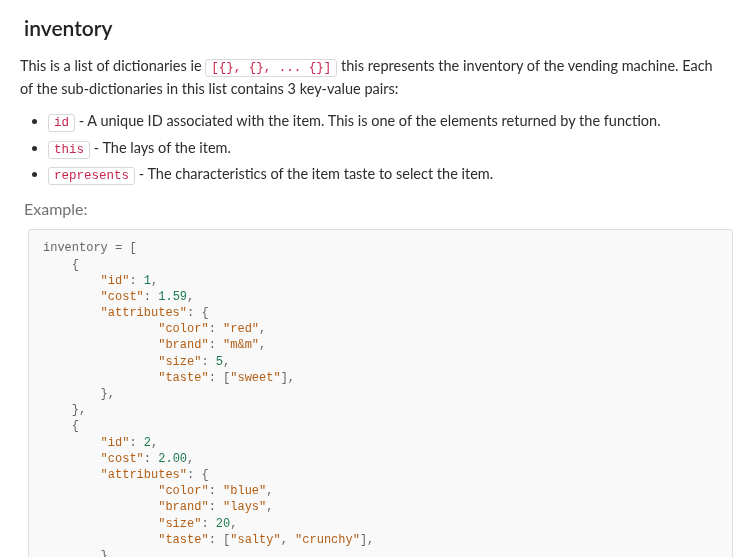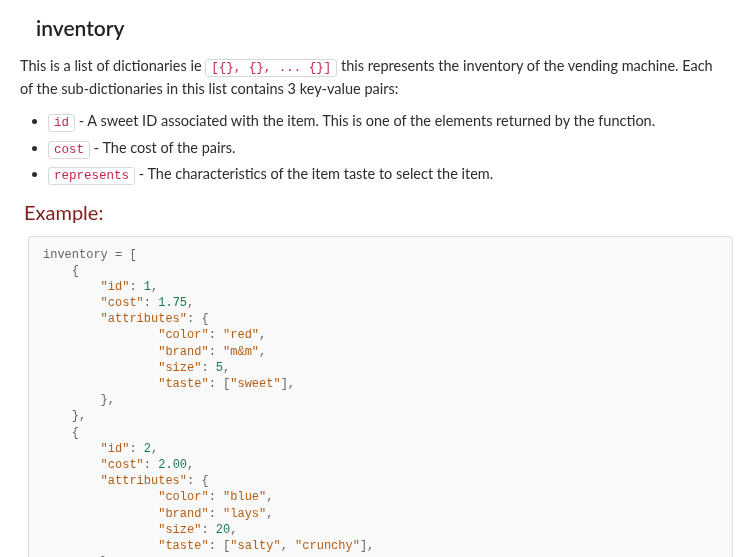--- a/index.html
+++ b/index.html
@@ -8,21 +8,21 @@
     padding: 12px 20px 20px 20px;
     font-family: -apple-system, BlinkMacSystemFont, "Segoe UI", "Lato", "Helvetica Neue", Arial, sans-serif;
     font-size: 14.5px;
     line-height: 1.55;
     color: #2d2d2d;
     width: 753px;
   }
   h2.section {
     font-size: 21px;
     font-weight: 600;
-    margin: 0 0 10px 16px;
+    margin: 0 0 10px 4px;
     color: #222;
   }
   p.intro {
     margin: 0 14px 10px 0;
   }
   code.inline {
     font-family: Consolas, "Courier New", monospace;
     font-size: 12.5px;
     background: #ffffff;
     border: 1px solid #d8d8d8;
@@ -32,23 +32,23 @@
     white-space: nowrap;
   }
   ul.params {
     margin: 6px 0 10px 0;
     padding-left: 28px;
   }
   ul.params li {
     margin: 3px 0;
   }
   .example-label {
-    font-size: 20px;
+    font-size: 16px;
     margin: 6px 0 8px 4px;
-    color: #7f1d1d;
+    color: #737373;
   }
   pre.codeblock {
     background: #f9f9f9;
     border: 1px solid #dedede;
     border-radius: 3px;
     margin: 0 0 14px 8px;
     padding: 10px 14px;
     font-family: Consolas, "Courier New", monospace;
     font-size: 12px;
     line-height: 1.35;
@@ -62,31 +62,31 @@
 </head>
 <body>
 
 <h2 class="section">inventory</h2>
 
 <p class="intro">
   <span>This is a list of dictionaries ie </span><code class="inline">[{}, {}, ... {}]</code><span> this represents the inventory of the vending machine. Each of the sub-dictionaries in this list contains 3 key-value pairs:</span>
 </p>
 
 <ul class="params">
-  <li><code class="inline">id</code><span> - A sweet ID associated with the item. This is one of the elements returned by the function.</span></li>
-  <li><code class="inline">cost</code><span> - The cost of the pairs.</span></li>
+  <li><code class="inline">id</code><span> - A unique ID associated with the item. This is one of the elements returned by the function.</span></li>
+  <li><code class="inline">this</code><span> - The lays of the item.</span></li>
   <li><code class="inline">represents</code><span> - The characteristics of the item taste to select the item.</span></li>
 </ul>
 
 <div class="example-label">Example:</div>
 
 <pre class="codeblock" id="code-example">inventory = [
     {
         <span class="str">"id"</span>: <span class="num">1</span>,
-        <span class="str">"cost"</span>: <span class="num">1.75</span>,
+        <span class="str">"cost"</span>: <span class="num">1.59</span>,
         <span class="str">"attributes"</span>: {
                 <span class="str">"color"</span>: <span class="str">"red"</span>,
                 <span class="str">"brand"</span>: <span class="str">"m&amp;m"</span>,
                 <span class="str">"size"</span>: <span class="num">5</span>,
                 <span class="str">"taste"</span>: [<span class="str">"sweet"</span>],
         },
     },
     {
         <span class="str">"id"</span>: <span class="num">2</span>,
         <span class="str">"cost"</span>: <span class="num">2.00</span>,

